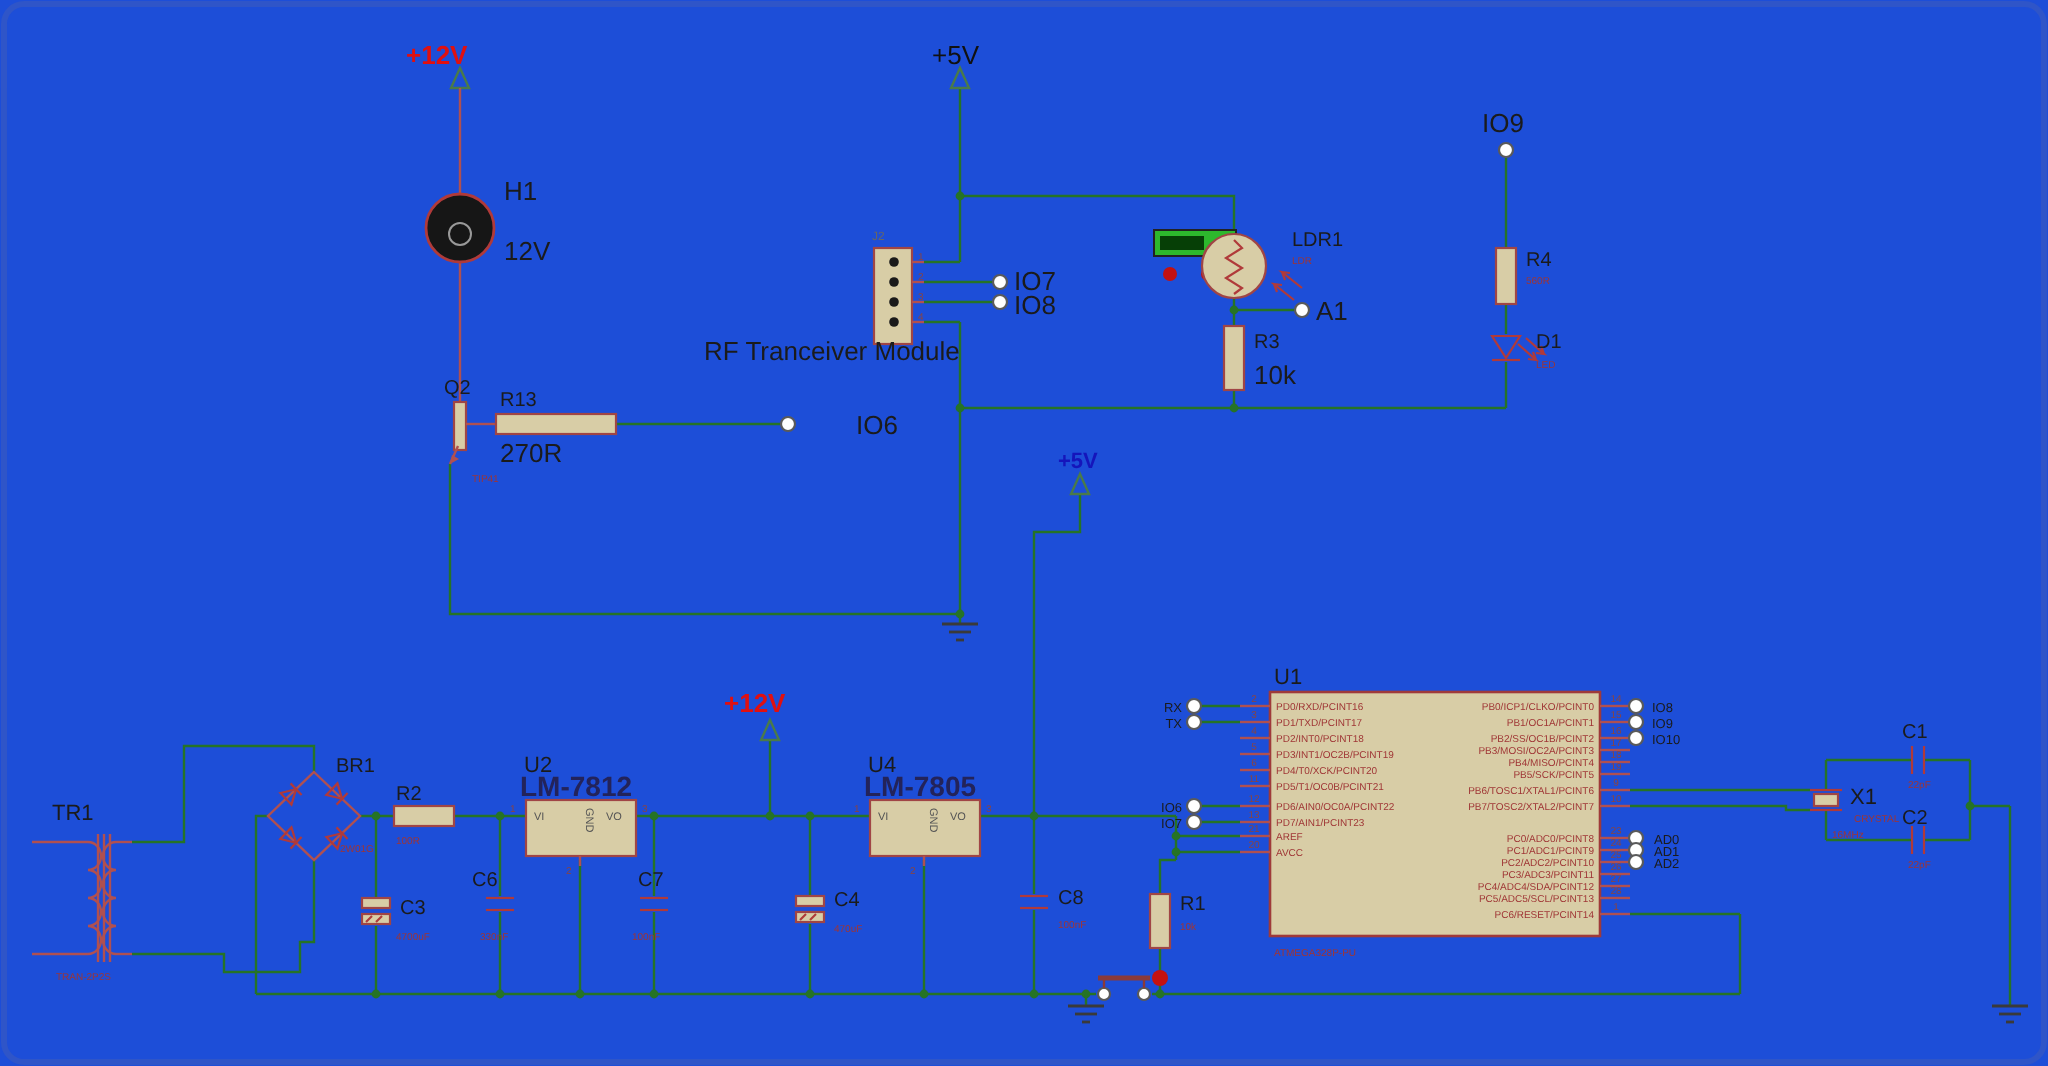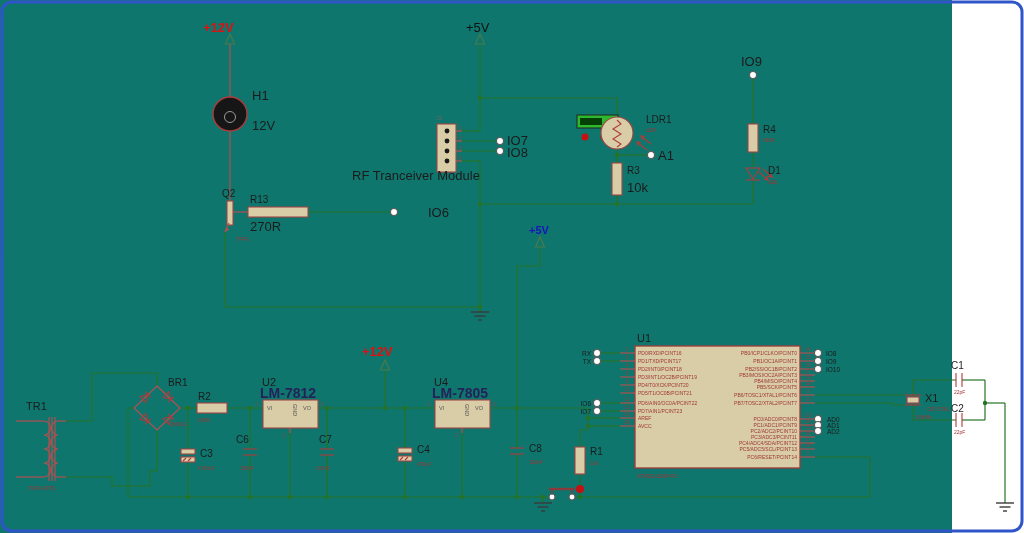--- a/index.html
+++ b/index.html
@@ -1,16 +1,16 @@
 <!DOCTYPE html>
 <html><head>
 <meta charset="utf-8">
 <style>
   html,body{margin:0;padding:0;background:#ffffff;}
-  .page{width:952px;height:533px;position:relative;background:#0f766e;}
+  .page{width:1024px;height:533px;position:relative;background:#1d4ed8;}
   svg text{font-family:"Liberation Sans","DejaVu Sans",sans-serif;}
   .w{stroke:#267326;stroke-width:1.2;fill:none;}
   .p{stroke:#b05050;stroke-width:1.2;fill:none;}
   .cmp{fill:#d8cda6;stroke:#a04545;stroke-width:1.1;}
   .dio{stroke:#b03a3a;fill:none;stroke-width:1.1;}
   .dot{fill:#267326;}
   .gnd{stroke:#3a3a3a;stroke-width:1.4;}
   .term{fill:#ffffff;stroke:#5a5a5a;stroke-width:1.1;}
   .arrow{stroke:#4a7a4a;fill:none;stroke-width:1.2;}
   .net{font-size:13px;fill:#1b1b1b;}

